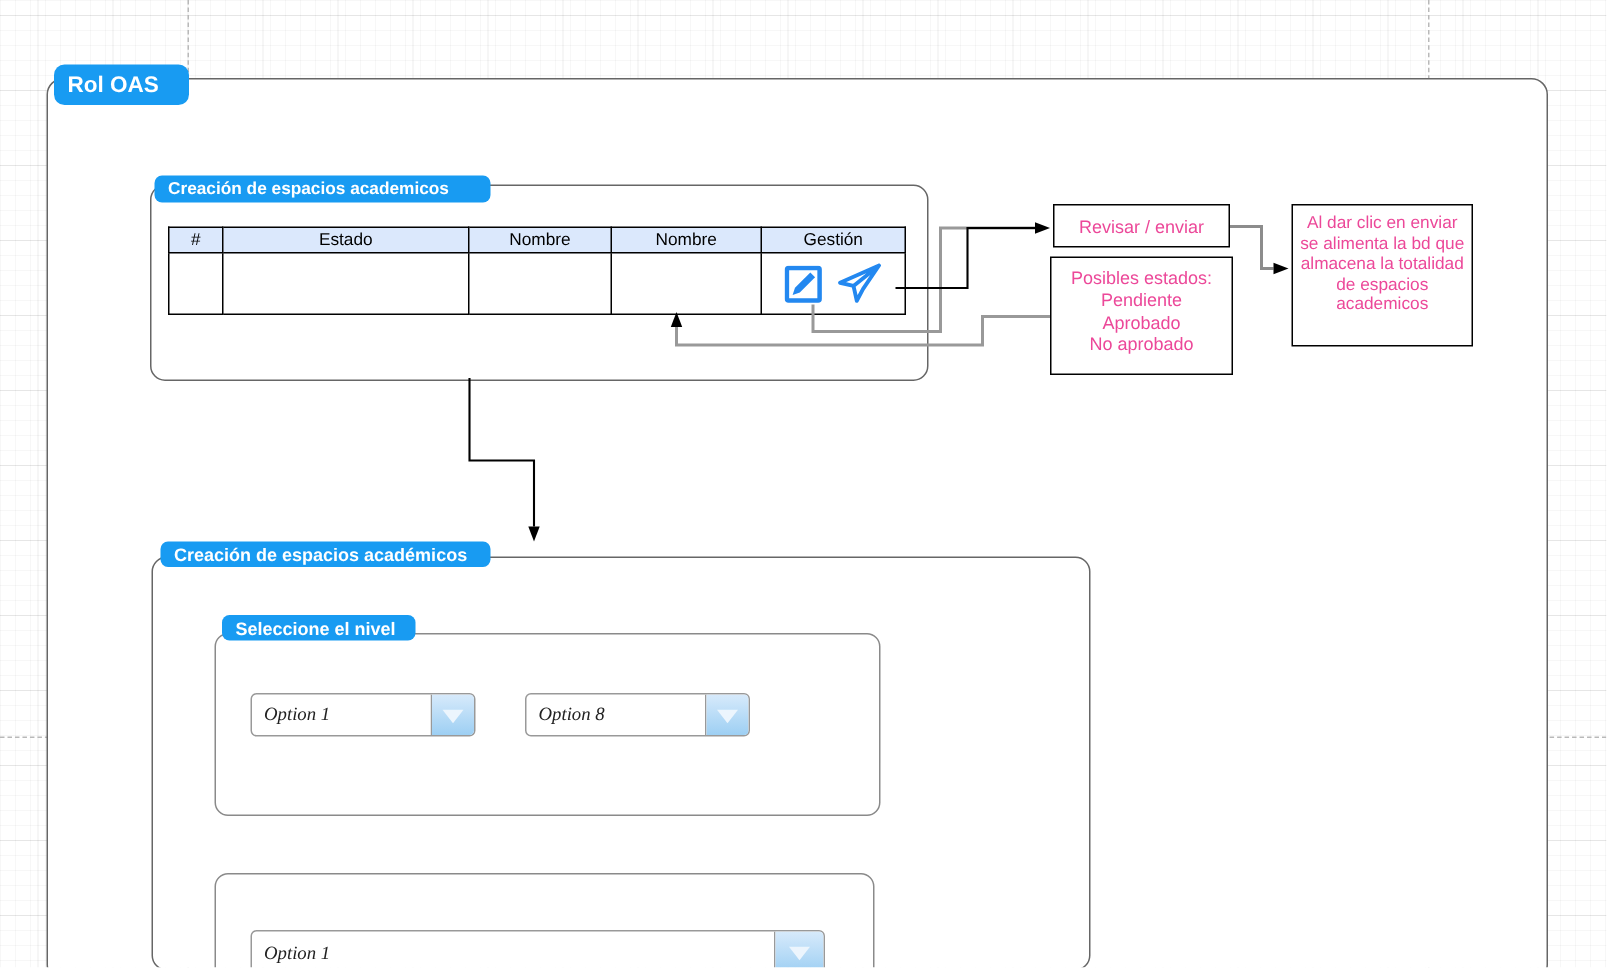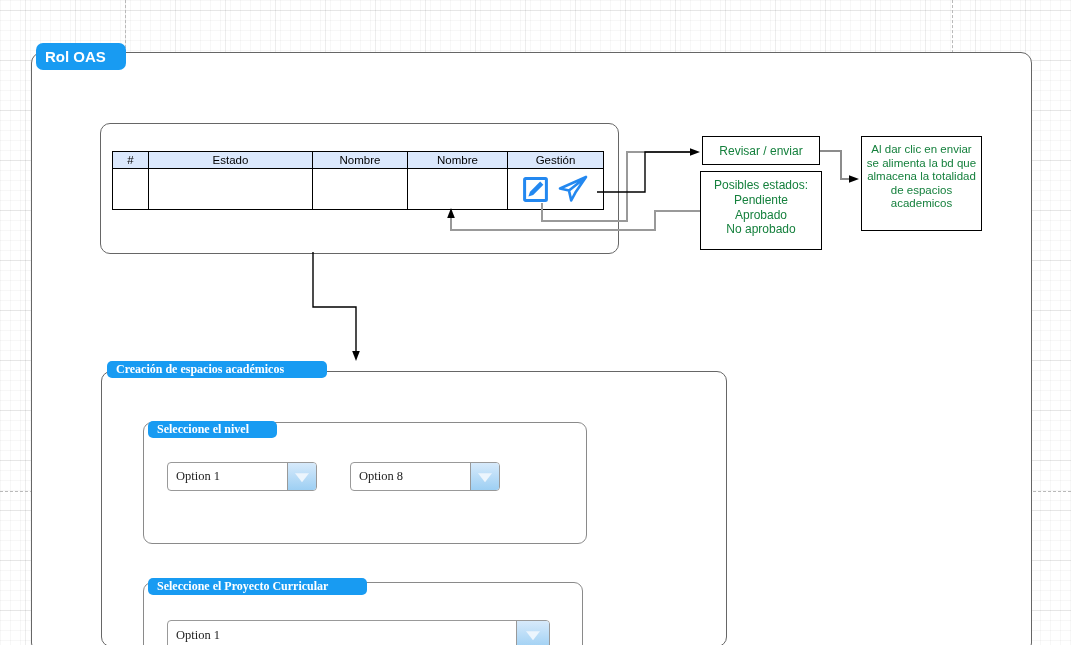--- a/index.html
+++ b/index.html
@@ -17,63 +17,64 @@
   }
   .pb-v{position:absolute;top:0;height:645px;width:0;border-left:1px dashed #b9b9b9;z-index:0;}
   .pb-h{position:absolute;left:0;width:1071px;height:0;border-top:1px dashed #b9b9b9;z-index:0;}
 
   .container{position:absolute;background:#fff;border:1.4px solid #666;border-radius:10px;z-index:1;}
   .bluelabel{
     position:absolute;background:#189bf2;color:#fff;border-radius:5px;
     display:flex;align-items:center;z-index:4;box-sizing:border-box;padding-left:9px;
     white-space:nowrap;
   }
-  .serif{font-family:Liberation Serif, serif;}
+  .serif{font-family:Liberation Sans, sans-serif;}
 
   
   #espacios-table{position:absolute;left:112px;top:151px;z-index:2;border-collapse:collapse;table-layout:fixed;}
   #espacios-table td,#espacios-table th{border:1.6px solid #000;padding:0;box-sizing:border-box;}
   #espacios-table th{background:#dbe8fc;font-weight:400;font-size:11.5px;height:17px;text-align:center;}
   #espacios-table td{height:41px;background:#fff;}
   .gestion-cell{text-align:center;vertical-align:middle;}
   .gestion-cell .icons{display:flex;align-items:center;justify-content:center;gap:9px;}
 
   
   .notebox{position:absolute;background:#fff;border:1.4px solid #000;z-index:3;
-    font-size:12px;color:#15803d;text-align:center;box-sizing:border-box;}
+    font-size:12px;color:#ec4899;text-align:center;box-sizing:border-box;}
   .pre{white-space:pre-line;}
 
   
   #connector-layer{position:absolute;left:0;top:0;z-index:3;pointer-events:none;}
 
   
   .section-box{position:absolute;background:#fff;border:1.4px solid #8a8a8a;border-radius:9px;z-index:2;}
 
   
-  .dropdown{position:absolute;background:#fff;border:1px solid #999;border-radius:4px;z-index:3;box-sizing:border-box;cursor:pointer;}
+  .dropdown{position:absolute;background:#fff;border:1px solid #999;border-radius:4px;z-index:3;box-sizing:border-box;cursor:pointer;font-style:italic;}
   .dd-value{position:absolute;left:8px;top:0;bottom:0;display:flex;align-items:center;
     font-family:"Liberation Serif","DejaVu Serif",serif;font-size:12.5px;color:#222;}
   .dd-btn{position:absolute;right:0;top:0;bottom:0;width:28px;
     background:linear-gradient(#d7eafb,#9dcff3);border-left:1px solid #999;border-radius:0 3px 3px 0;}
   .dd-btn::after{content:"";position:absolute;left:50%;top:50%;transform:translate(-50%,-42%);
     border-left:7px solid transparent;border-right:7px solid transparent;border-top:9px solid #ecf5fd;}
 </style>
 </head>
 <body>
 
 <div id="canvas">
 
   <div class="pb-v" style="left:125px"></div>
   <div class="pb-v" style="left:952px"></div>
   <div class="pb-h" style="top:491px"></div>
 
   <div class="container" style="left:31px;top:52px;width:999px;height:600px;border-radius:11px;"></div>
   <div class="bluelabel" style="left:36px;top:43px;width:90px;height:27px;font-size:15px;font-weight:600;border-radius:7px;">Rol OAS</div>
 
   <div class="container" style="left:100px;top:123px;width:517px;height:129px;"></div>
+  <div class="bluelabel" style="left:103px;top:117px;width:224px;height:18px;font-size:11.5px;font-weight:700;">Creación de espacios academicos</div>
 
   <table id="espacios-table">
     <colgroup>
         <col style="width:36px">
         <col style="width:164px">
         <col style="width:95px">
         <col style="width:100px">
         <col style="width:96px">
       </colgroup>
     <tbody>
@@ -133,32 +134,31 @@
     <polygon points="859,179 849,175.2 849,182.8" fill="#000"></polygon>
 
     <polyline points="313,252 313,307 356,307 356,351" fill="none" stroke="#000" stroke-width="1.4"></polyline>
     <polygon points="356,361 352.2,351 359.8,351" fill="#000"></polygon>
   </svg>
 
   <div class="container" style="left:101px;top:371px;width:624px;height:274px;"></div>
   <div class="bluelabel serif" style="left:107px;top:361px;width:220px;height:17px;font-size:12px;font-weight:700;">Creación de espacios académicos</div>
 
   <div class="section-box" style="left:143px;top:422px;width:442px;height:120px;"></div>
-  <div class="bluelabel serif" style="left:148px;top:421px;width:129px;height:17px;font-size:12px;font-weight:700;">Seleccione el nivel</div>
+  <div class="bluelabel serif" style="left:148px;top:410px;width:129px;height:17px;font-size:12px;font-weight:700;">Seleccione el nivel</div>
 
   <div class="dropdown" style="left:167px;top:462px;width:150px;height:29px;">
     <span class="dd-value">Option 1</span>
     <span class="dd-btn"></span>
   </div>
   <div class="dropdown" style="left:350px;top:462px;width:150px;height:29px;">
     <span class="dd-value">Option 8</span>
     <span class="dd-btn"></span>
   </div>
 
   <div class="section-box" style="left:143px;top:582px;width:438px;height:120px;"></div>
-  <div class="bluelabel serif" style="left:148px;top:578px;width:219px;height:17px;font-size:12px;font-weight:700;">Seleccione el Proyecto Curricular</div>
 
   <div class="dropdown" style="left:167px;top:620px;width:383px;height:30px;">
     <span class="dd-value">Option 1</span>
     <span class="dd-btn" style="width:32px;"></span>
   </div>
 
 </div>
 
 </body></html>

